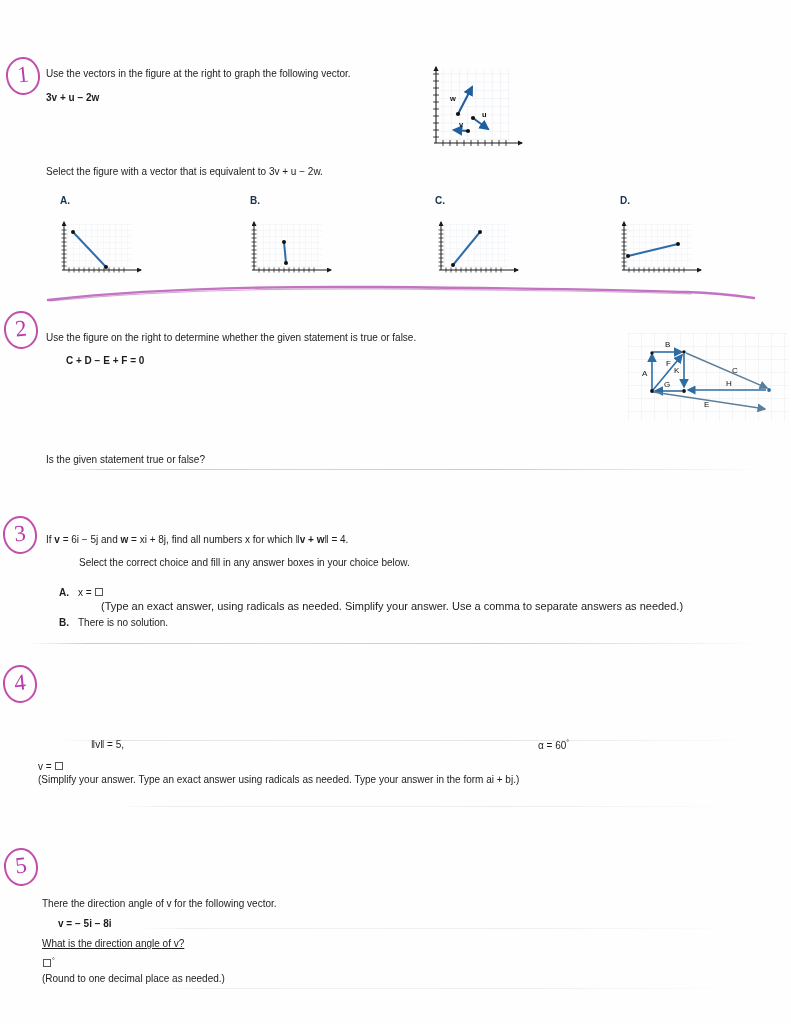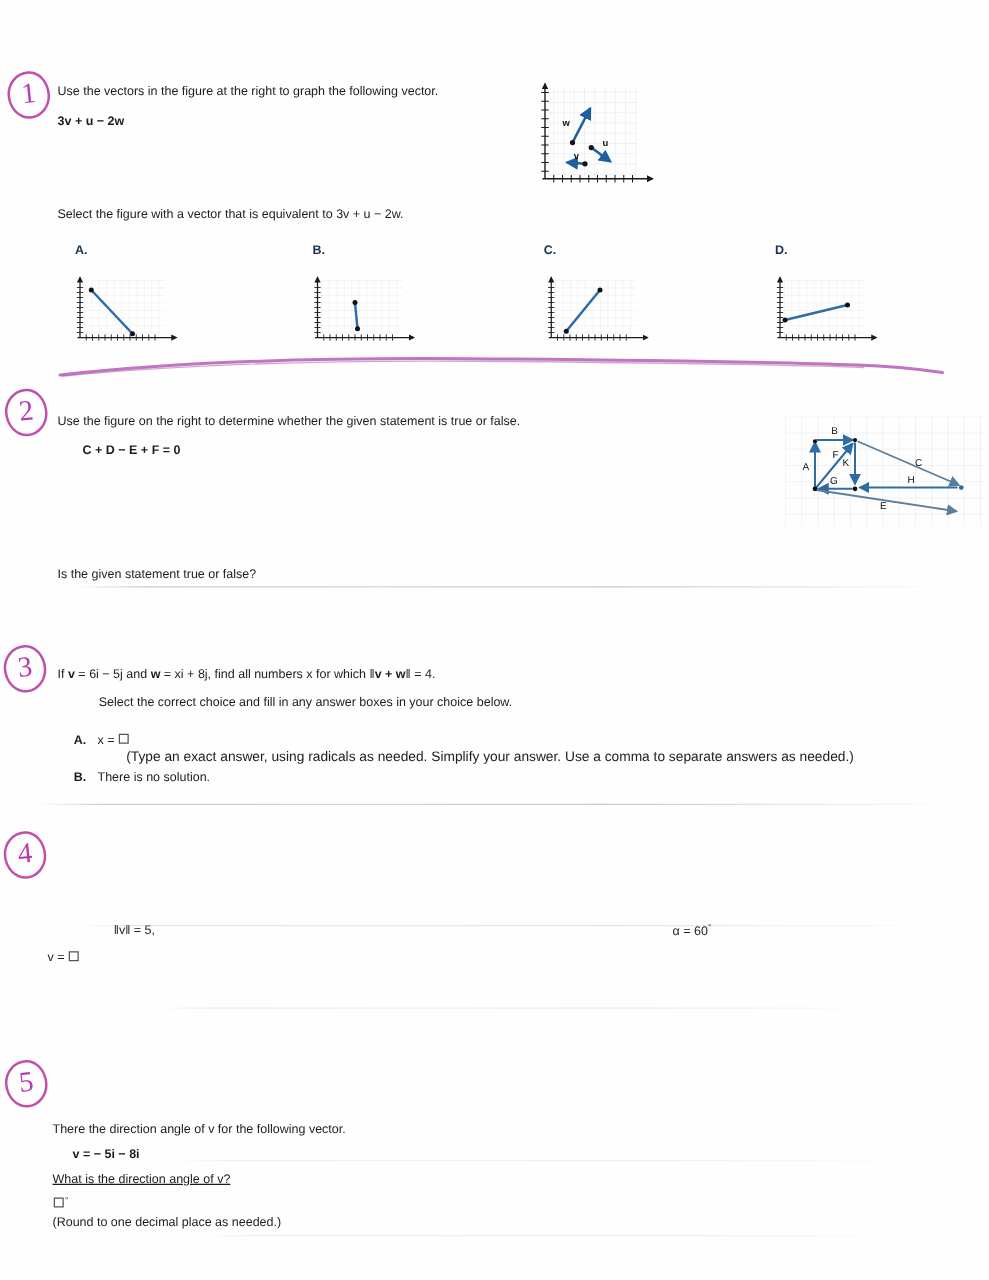--- a/index.html
+++ b/index.html
@@ -430,20 +430,21 @@
   </div>
 
   <div class="txt" style="left:63px; top:738px;margin-left:28px;">‖v‖ = 5,</div>
   <div class="txt" style="left:538px; top:736px;">
     <span>α = 60</span><span class="sup">°</span>
   </div>
   <div class="txt" style="left:38px; top:760px;">
     <span>v =</span>
     <span class="abox"></span>
   </div>
+  <div class="txt" style="left:38px; top:773px;">(Simplify your answer. Type an exact answer using radicals as needed. Type your answer in the form ai + bj.)</div>
 
   <div class="scanline" style="left:60px; top:740px; width:700px; opacity:.5;"></div>
   <div class="scanline" style="left:120px; top:806px; width:620px; opacity:.35;"></div>
 
   <div class="qnum" style="left:4px; top:848px;">
     <span class="ring"></span>
     <span class="glyph">5</span>
   </div>
 
   <div class="txt" style="left:42px; top:897px;">There the direction angle of v for the following vector.</div>

